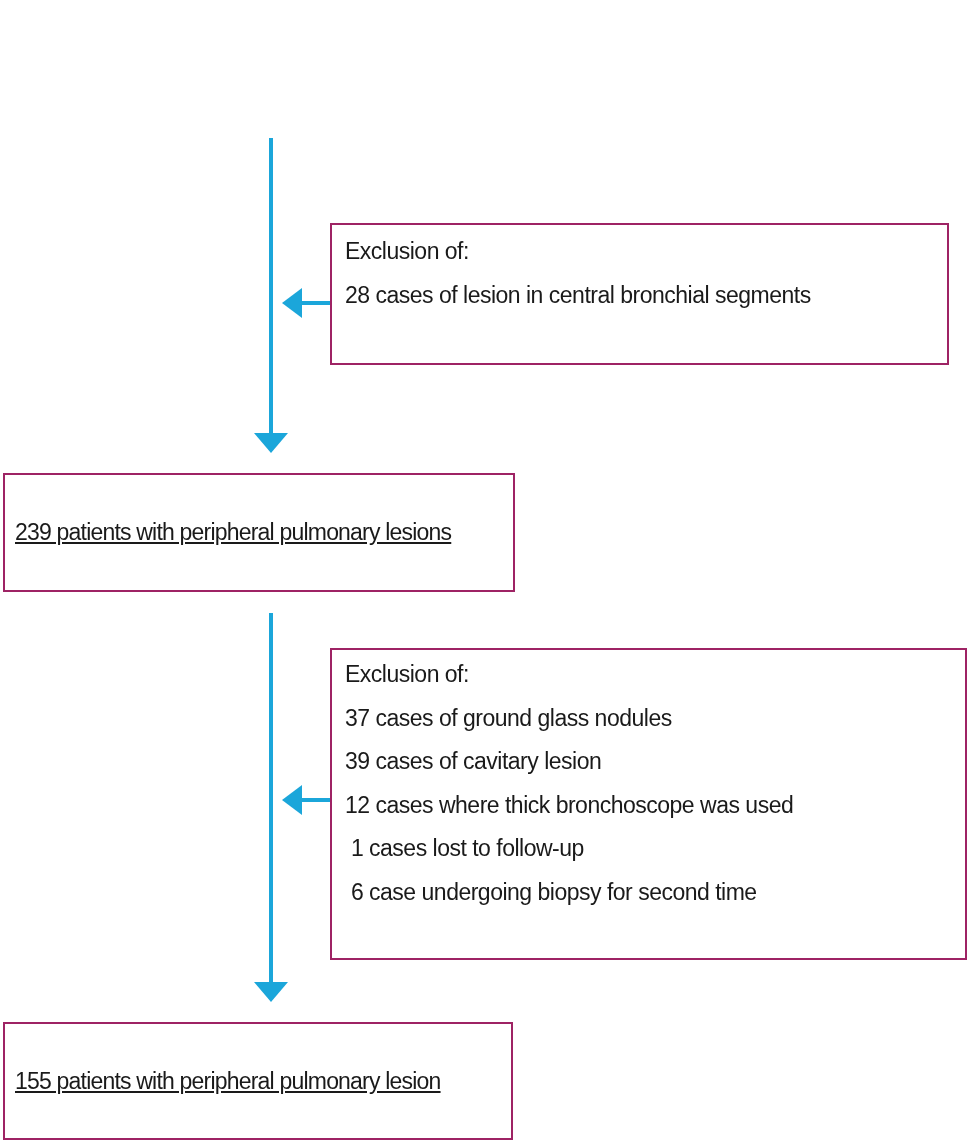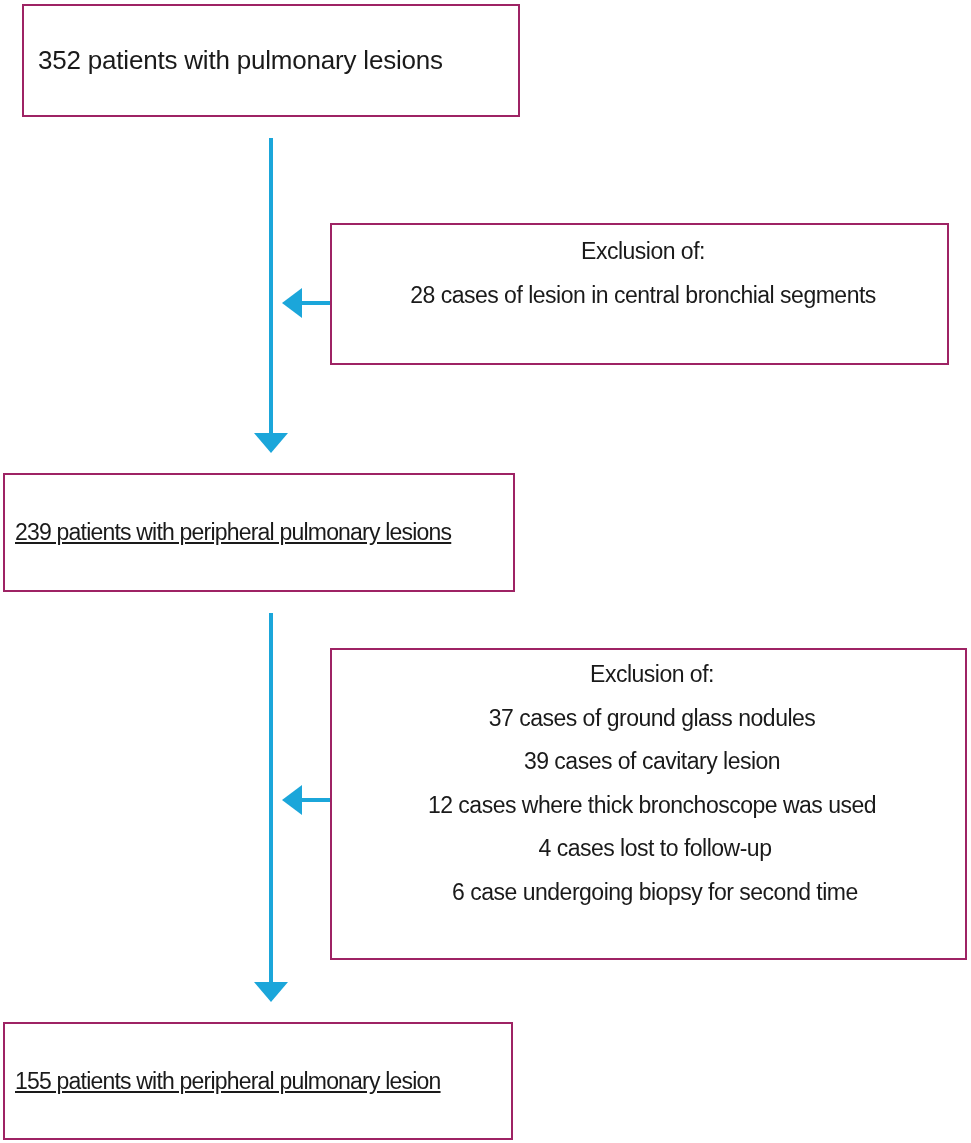--- a/index.html
+++ b/index.html
@@ -36,21 +36,21 @@
     border: 2.5px solid #9E2364;
     background: #ffffff;
     font-size: 23px;
     letter-spacing: -0.5px;
     display: block;
   }
   .box-excl-1 { left: 330px; top: 223px; width: 619px; height: 142px; padding: 4px 6px 0 13px; }
   .box-excl-1 .excl-line { line-height: 44px; }
   .box-excl-2 { left: 330px; top: 648px; width: 637px; height: 312px; padding: 3px 6px 0 13px; }
   .box-excl-2 .excl-line { line-height: 43.5px; }
-  .excl-line { white-space: pre; text-align: center; }
+  .excl-line { white-space: pre; }
 
   .arrow-line-v {
     position: absolute;
     width: 4px;
     background: #1BA6DA;
   }
   .arrow-line-h {
     position: absolute;
     height: 4px;
     background: #1BA6DA;
@@ -76,23 +76,20 @@
   .h1-line { left: 301px; top: 301px; width: 29px; }
   .h1-head { left: 282px; top: 288px; }
   .h2-line { left: 301px; top: 798px; width: 29px; }
   .h2-head { left: 282px; top: 785px; }
 </style>
 </head>
 <body>
 
 <div class="canvas">
 
-  <div class="flow-box box-top">
-    <span class="box-text">352 patients with pulmonary lesions</span>
-  </div>
 
   <div>
     <div class="arrow-line-v v1-line"></div>
     <div class="arrow-head-down v1-head"></div>
   </div>
 
   <div class="excl-box box-excl-1">
     <div class="excl-line">Exclusion of:</div>
     <div class="excl-line">28 cases of lesion in central bronchial segments</div>
   </div>
@@ -109,21 +106,21 @@
   <div>
     <div class="arrow-line-v v2-line"></div>
     <div class="arrow-head-down v2-head"></div>
   </div>
 
   <div class="excl-box box-excl-2">
     <div class="excl-line">Exclusion of:</div>
     <div class="excl-line">37 cases of ground glass nodules</div>
     <div class="excl-line">39 cases of cavitary lesion</div>
     <div class="excl-line">12 cases where thick bronchoscope was used</div>
-    <div class="excl-line"> 4 cases lost to follow-up</div>
+    <div class="excl-line"> 1 cases lost to follow-up</div>
     <div class="excl-line"> 6 case undergoing biopsy for second time</div>
   </div>
 
   <div>
     <div class="arrow-line-h h2-line"></div>
     <div class="arrow-head-left h2-head"></div>
   </div>
 
   <div class="flow-box box-bottom">
     <span class="box-text">155 patients with peripheral pulmonary lesion</span>

